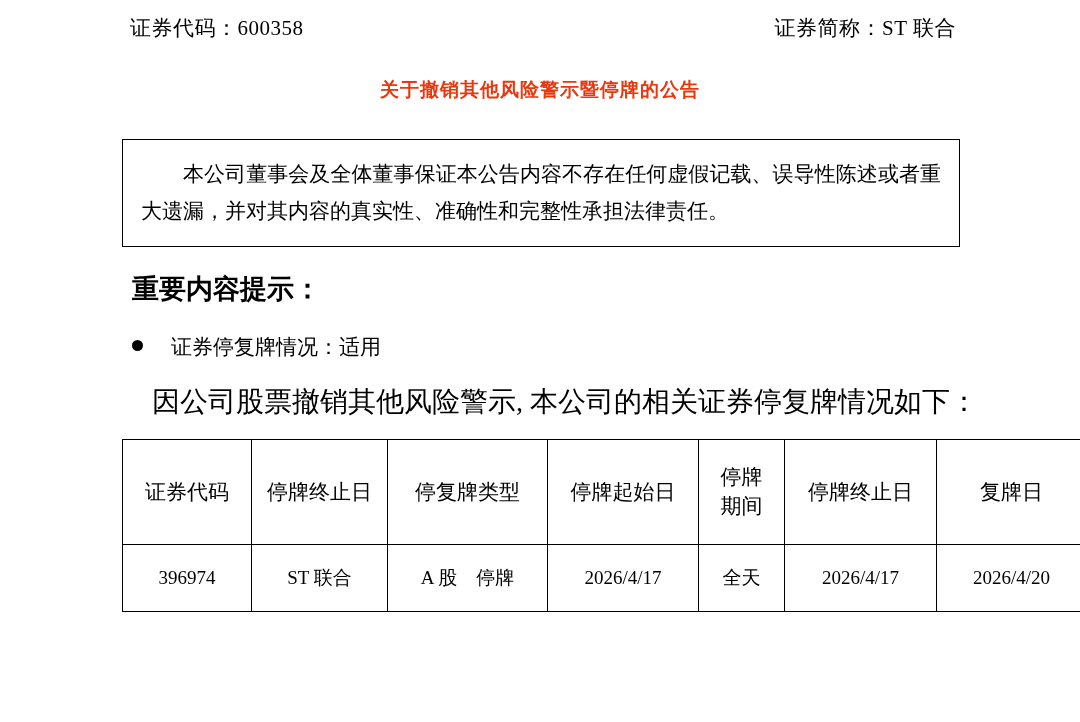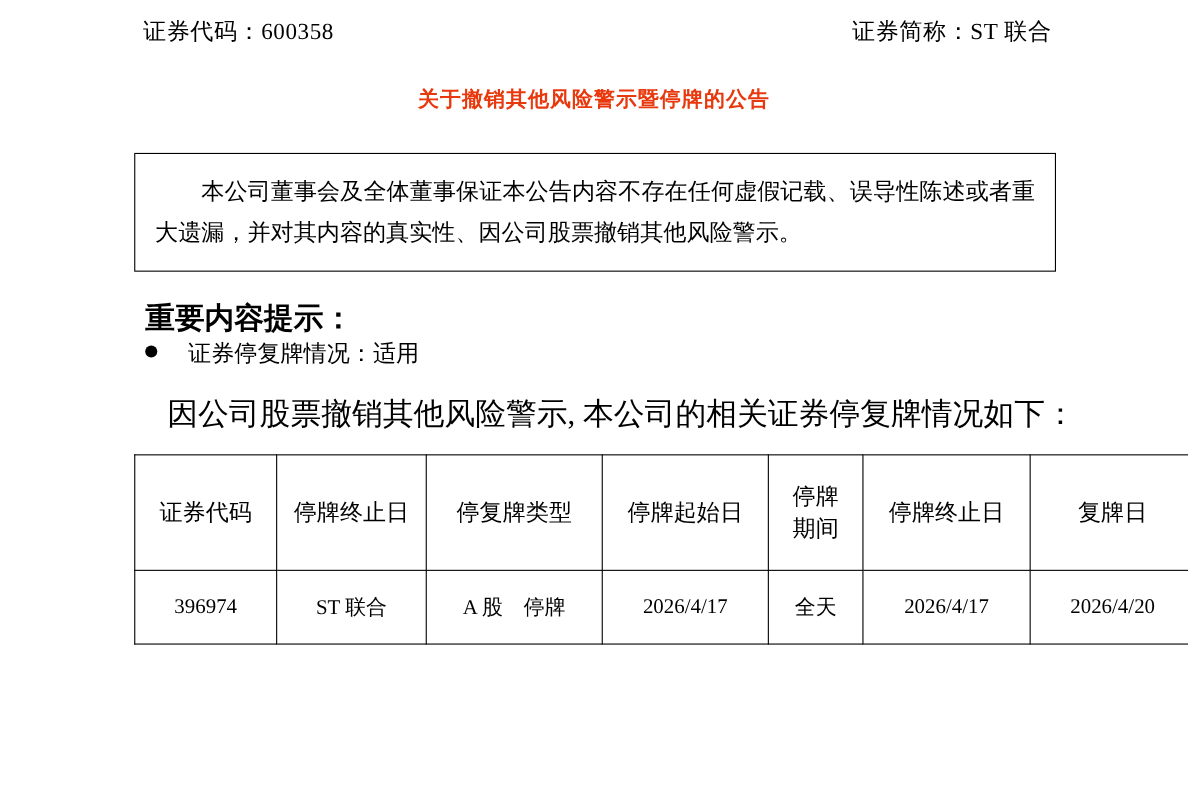--- a/index.html
+++ b/index.html
@@ -71,20 +71,21 @@
 
   
   .section-title {
     margin-top: 24px;
     margin-left: 68px;
     font-size: 27px;
     font-weight: bold;
     font-family: Liberation Mono, monospace;
   }
   .bullet-line {
+    margin-top: 26px;
     margin-left: 68px;
     font-size: 21px;
     display: flex;
     align-items: baseline;
   }
   .bullet-dot {
     width: 11px;
     height: 11px;
     background: #000;
     border-radius: 50%;
@@ -139,21 +140,21 @@
 <div class="page">
 
   <div class="doc-header">
     <span class="hdr-item">证券代码：600358</span>
     <span class="hdr-item">证券简称：ST 联合</span>
   </div>
 
   <div class="title-sub">关于撤销其他风险警示暨停牌的公告</div>
 
   <div class="disclaimer">
-    <p>本公司董事会及全体董事保证本公告内容不存在任何虚假记载、误导性陈述或者重大遗漏，并对其内容的真实性、因公司股票撤销其他风险警示。</p>
+    <p>本公司董事会及全体董事保证本公告内容不存在任何虚假记载、误导性陈述或者重大遗漏，并对其内容的真实性、准确性和完整性承担法律责任。</p>
   </div>
 
   <div class="section-title">重要内容提示：</div>
 
   <div class="bullet-line">
     <span class="bullet-dot"></span>
     <span>证券停复牌情况：适用</span>
   </div>
 
   <div class="para">因公司股票撤销其他风险警示, 本公司的相关证券停复牌情况如下：</div>

